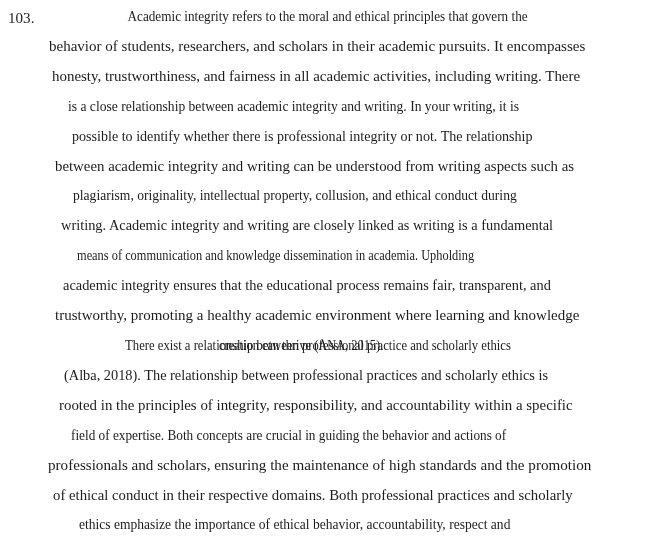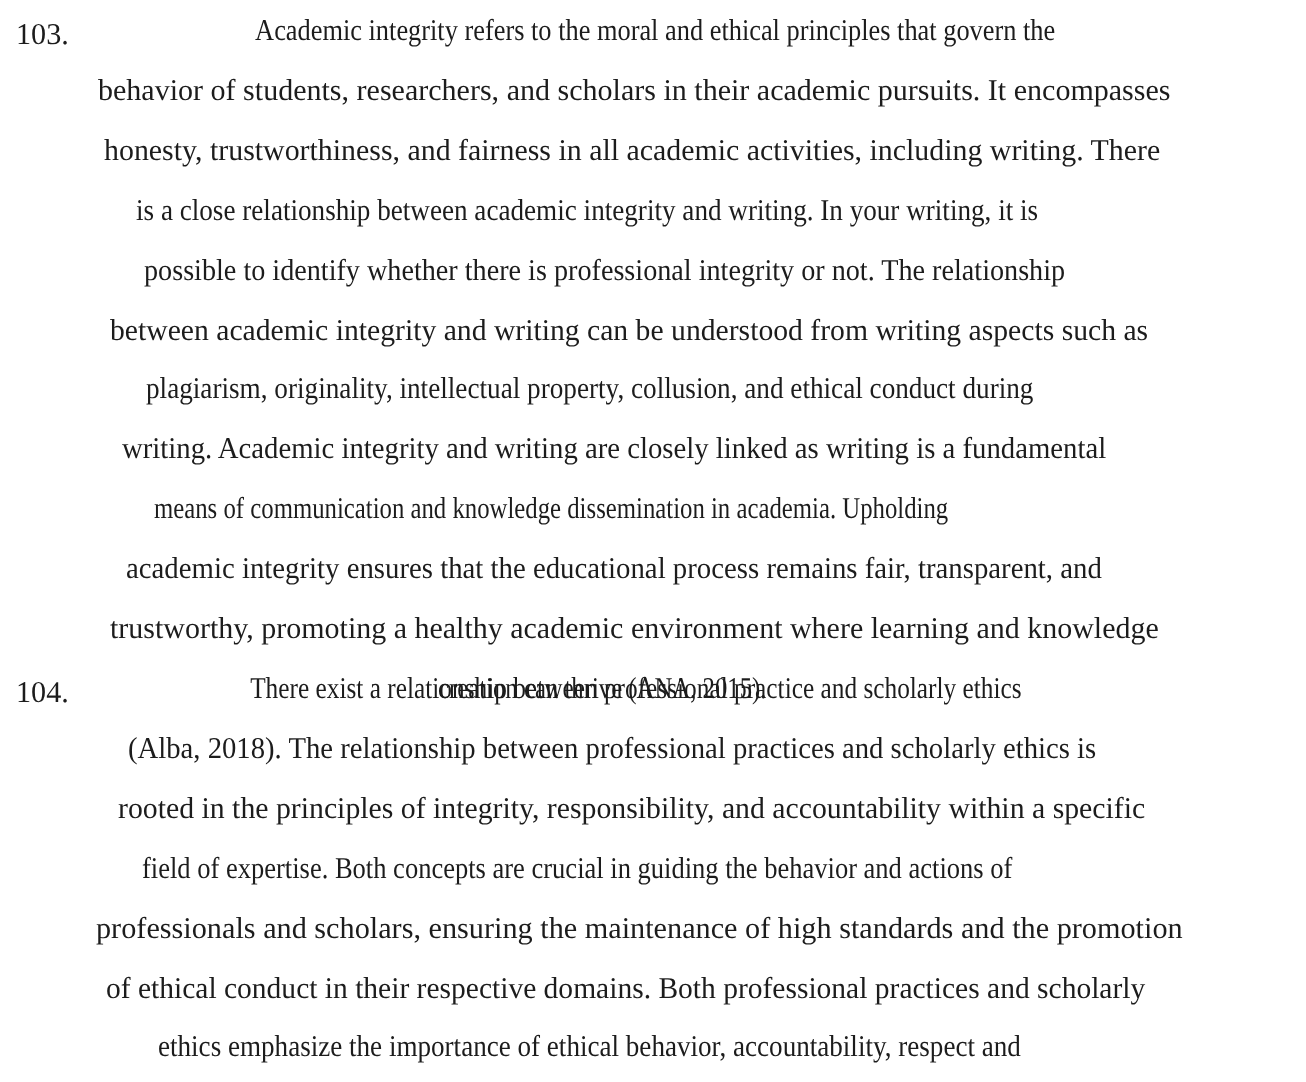--- a/index.html
+++ b/index.html
@@ -96,21 +96,20 @@
         <span class="ln" style="display: inline-block; transform-origin: left top; transform: scaleX(0.9007);">plagiarism, originality, intellectual property, collusion, and ethical conduct during</span>
         <span class="ln" style="display: inline-block; transform-origin: left top; transform: scaleX(0.9521);">writing. Academic integrity and writing are closely linked as writing is a fundamental</span>
         <span class="ln" style="display: inline-block; transform-origin: left top; transform: scaleX(0.8202);">means of communication and knowledge dissemination in academia. Upholding</span>
         <span class="ln" style="display: inline-block; transform-origin: left top; transform: scaleX(0.9538);">academic integrity ensures that the educational process remains fair, transparent, and</span>
         <span class="ln" style="display: inline-block; transform-origin: left top; transform: scaleX(0.9932);">trustworthy, promoting a healthy academic environment where learning and knowledge</span>
         <span class="ln" style="display: inline-block; transform-origin: left top; transform: scaleX(0.82);">creation can thrive (ANA, 2015).</span>
       </div>
     </div>
 
     <div class="para" id="para-104">
-      <div class="para-number">104.</div>
       <div class="para-text">
         <span class="ln first" style="display: inline-block; transform-origin: left top; transform: scaleX(0.839);">There exist a relationship between professional practice and scholarly ethics</span>
         <span class="ln" style="display: inline-block; transform-origin: left top; transform: scaleX(0.9503);">(Alba, 2018). The relationship between professional practices and scholarly ethics is</span>
         <span class="ln" style="display: inline-block; transform-origin: left top; transform: scaleX(0.9863);">rooted in the principles of integrity, responsibility, and accountability within a specific</span>
         <span class="ln" style="display: inline-block; transform-origin: left top; transform: scaleX(0.8784);">field of expertise. Both concepts are crucial in guiding the behavior and actions of</span>
         <span class="ln" style="display: inline-block; transform-origin: left top; transform: scaleX(1.0017);">professionals and scholars, ensuring the maintenance of high standards and the promotion</span>
         <span class="ln" style="display: inline-block; transform-origin: left top; transform: scaleX(0.9777);">of ethical conduct in their respective domains. Both professional practices and scholarly</span>
         <span class="ln" style="display: inline-block; transform-origin: left top; transform: scaleX(0.8973);">ethics emphasize the importance of ethical behavior, accountability, respect and</span>
       </div>
     </div>

